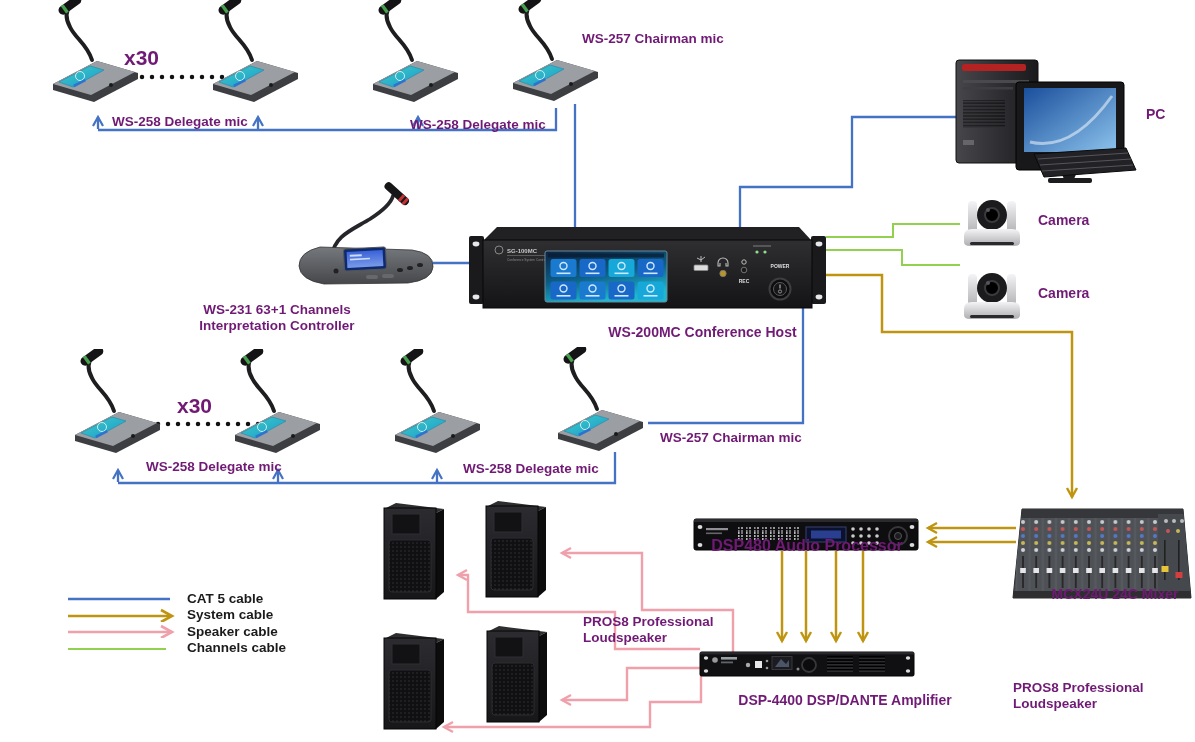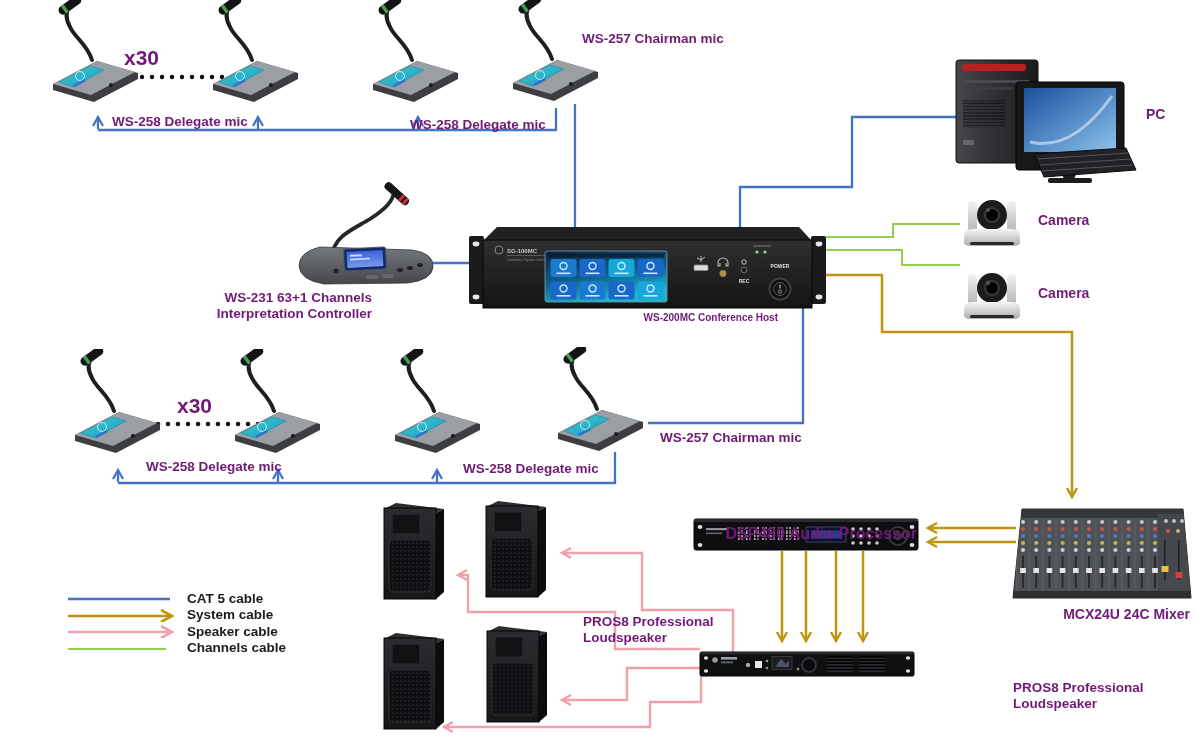--- a/index.html
+++ b/index.html
@@ -1,21 +1,21 @@
 <!DOCTYPE html>
 <html><head>
 <meta charset="utf-8">
 <style>
   html,body{margin:0;padding:0;background:#ffffff;}
   #stage{position:relative;width:1195px;height:742px;background:#ffffff;overflow:hidden;
          font-family:"Liberation Sans",sans-serif;}
   #diagram-svg{position:absolute;left:0;top:0;}
   .lbl{position:absolute;font-weight:bold;color:#701a75;font-size:13.5px;white-space:nowrap;}
   .lbl.big{font-size:21px;text-align:center;}
-  .lbl.center{text-align:right;white-space:normal;}
+  .lbl.center{text-align:center;white-space:normal;margin-top:12px;}
   .lbl .line{display:block;line-height:16px;}
   .legend{position:absolute;left:66px;top:590px;}
   .lrow{display:flex;align-items:center;gap:9px;height:16.5px;}
   .lrow span{font-weight:bold;font-size:13.5px;color:#1b1b1b;}
 </style>
 </head>
 <body>
 
 <div id="stage">
 
@@ -378,38 +378,39 @@
 <div class="lbl big" style="left:124px;top:46px;">x30</div>
 <div class="lbl" style="left:112px;top:114px;">WS-258 Delegate mic</div>
 <div class="lbl" style="left:410px;top:117px;">WS-258 Delegate mic</div>
 <div class="lbl" style="left:582px;top:31px;">WS-257 Chairman mic</div>
 
 <div class="lbl center" style="left:182px;top:290px;width:190px;">
   <span class="line">WS-231 63+1 Channels</span>
   <span class="line">Interpretation Controller</span>
 </div>
 
-<div class="lbl center" style="left:573px;top:312px;width:205px;font-size:10px;">WS-200MC Conference Host</div>
+<div class="lbl center" style="left:600px;top:312px;width:205px;font-size:14px;">WS-200MC Conference Host</div>
 <div class="lbl" style="left:1146px;top:106px;font-size:14px;">PC</div>
 <div class="lbl" style="left:1038px;top:212px;font-size:14px;">Camera</div>
 <div class="lbl" style="left:1038px;top:285px;font-size:14px;">Camera</div>
 
 <div class="lbl big" style="left:177px;top:394px;">x30</div>
 <div class="lbl" style="left:146px;top:459px;">WS-258 Delegate mic</div>
 <div class="lbl" style="left:463px;top:461px;">WS-258 Delegate mic</div>
 <div class="lbl" style="left:660px;top:430px;">WS-257 Chairman mic</div>
 
 <div class="lbl center" style="left:697px;top:525px;width:220px;font-size:16px;">DSP480 Audio Processor</div>
-<div class="lbl center" style="left:1040px;top:606px;width:150px;font-size:14px;">MCX24U 24C Mixer</div>
+<div class="lbl center" style="left:1040px;top:574px;width:150px;font-size:14px;">MCX24U 24C Mixer</div>
 
 <div class="lbl" style="left:583px;top:614px;white-space:normal;">
   <span class="line">PROS8 Professional</span>
   <span class="line">Loudspeaker</span>
 </div>
 
+<div class="lbl center" style="left:705px;top:680px;width:280px;font-size:14px;">DSP-4400 DSP/DANTE Amplifier</div>
 
 <div class="lbl" style="left:1013px;top:680px;white-space:normal;">
   <span class="line">PROS8 Professional</span>
   <span class="line">Loudspeaker</span>
 </div>
 
 <div class="legend">
   <div class="lrow">
     <svg width="112" height="14">
       <line x1="2" y1="8" x2="104" y2="8" stroke-width="2.6" stroke="#4472c4"></line>

